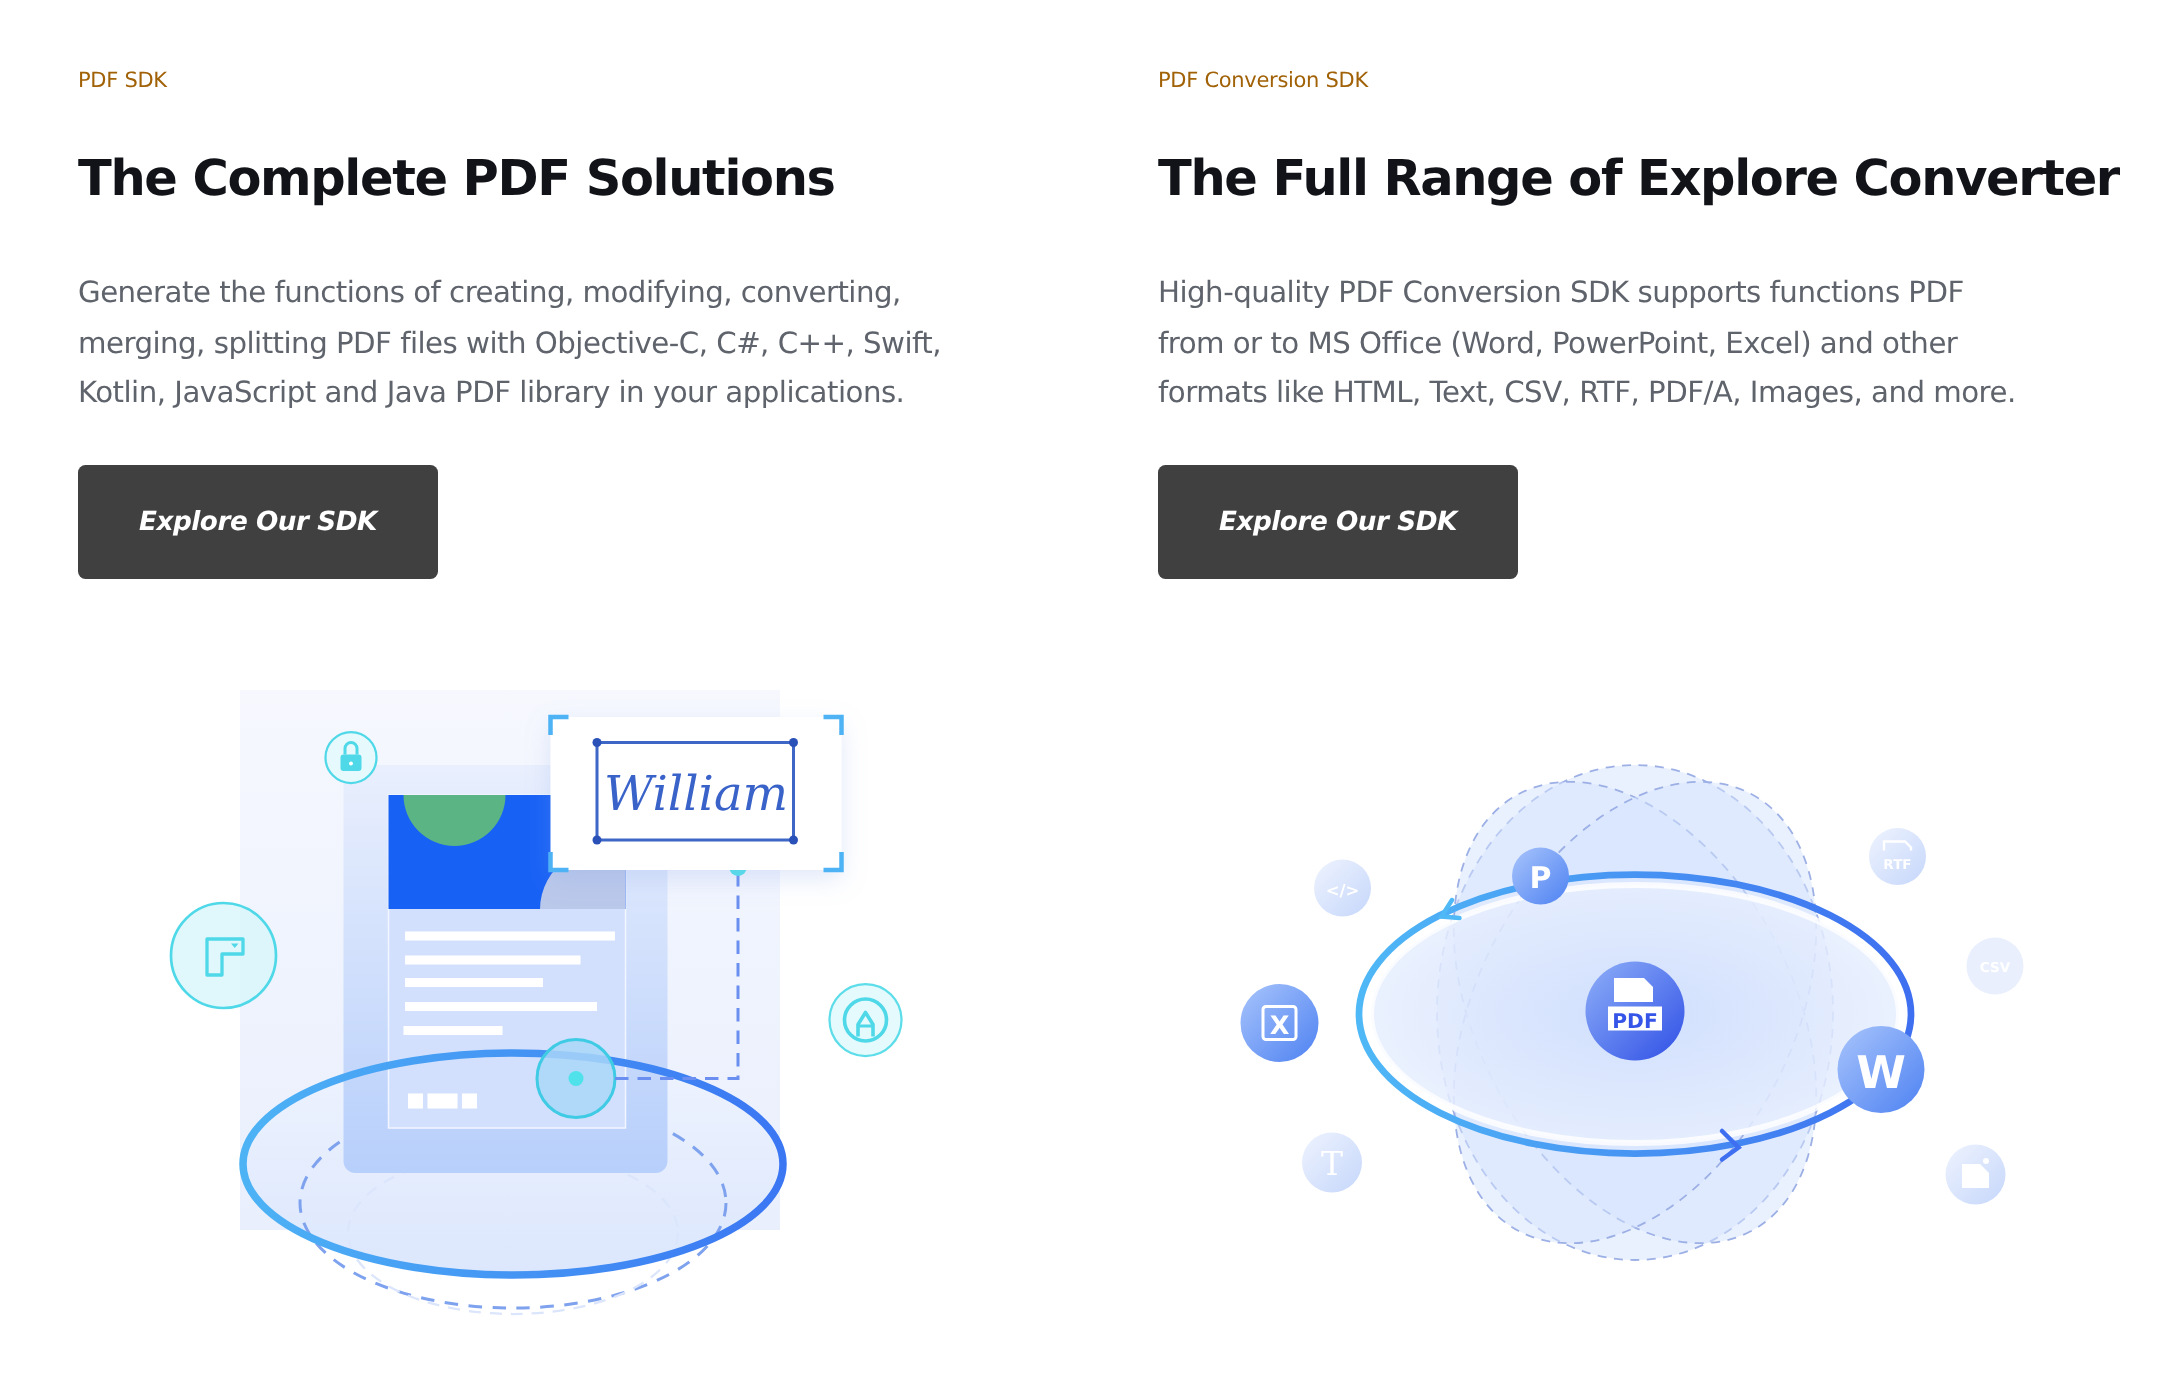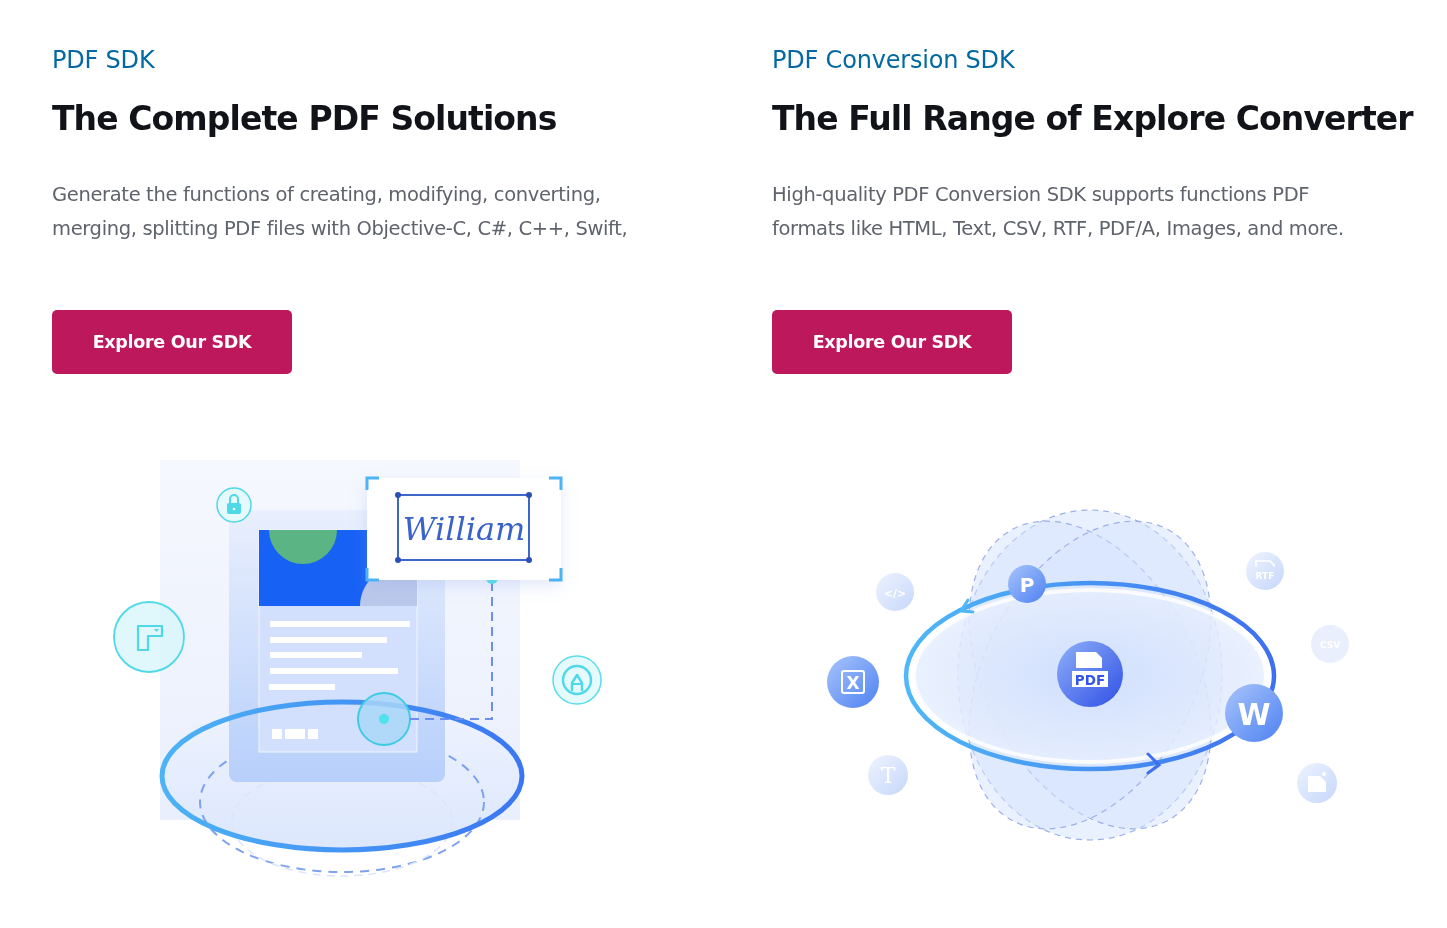--- a/index.html
+++ b/index.html
@@ -5,60 +5,62 @@
   * { box-sizing: border-box; margin: 0; padding: 0; }
   html, body { width: 1447px; height: 928px; background: #ffffff; overflow: hidden; }
   body { font-family: "DejaVu Sans", "Liberation Sans", sans-serif; position: relative; }
 
   .col { position: absolute; top: 0; width: 680px; height: 928px; }
   .col.left { left: 52px; }
   .col.right { left: 772px; }
 
   .eyebrow {
     position: absolute; top: 46px; left: 0;
-    font-size: 24px; color: #0369a1; letter-spacing: -0.2px;
+    font-size: 14px; color: #a16207; letter-spacing: -0.2px;
     font-weight: 400;
   }
   .headline {
     position: absolute; top: 99px; left: 0;
     font-size: 33px; font-weight: 700; color: #111318;
     letter-spacing: -0.9px; white-space: nowrap;
   }
   .desc {
     position: absolute; top: 178px; left: 0; width: 600px;
     font-size: 19.5px; line-height: 33.5px; color: #5f636b;
     letter-spacing: -0.35px;
   }
   .desc span { display: block; white-space: nowrap; }
 
   .cta {
     position: absolute; top: 310px; left: 0;
-    width: 240px; height: 64px;
-    background: #be185d; border-radius: 5px; border: none;
+    width: 240px; height: 76px;
+    background: #404040; border-radius: 5px; border: none;
     color: #ffffff; font-size: 17.5px; font-weight: 700;
     font-family: "DejaVu Sans", "Liberation Sans", sans-serif;
     letter-spacing: -0.3px;
     display: flex; align-items: center; justify-content: center;
     cursor: pointer;
+    font-style: italic;
   }
 
   .illus { position: absolute; }
   .illus.left-illus { left: 92px; top: 450px; width: 540px; height: 460px; }
   .illus.right-illus { left: 800px; top: 480px; width: 600px; height: 390px; }
   .illus svg { width: 100%; height: 100%; display: block; }
 </style>
 </head>
 <body>
 
 <section class="col left">
   <div class="eyebrow">PDF SDK</div>
   <h2 class="headline">The Complete PDF Solutions</h2>
   <p class="desc">
     <span>Generate the functions of creating, modifying, converting,</span>
     <span>merging, splitting PDF files with Objective-C, C#, C++, Swift,</span>
+    <span>Kotlin, JavaScript and Java PDF library in your applications.</span>
   </p>
   <button class="cta">Explore Our SDK</button>
 </section>
 
 <div class="illus left-illus">
   <svg viewBox="0 0 540 460" xmlns="http://www.w3.org/2000/svg">
     <defs>
       <linearGradient id="bgPanel" x1="0" y1="0" x2="0" y2="1">
         <stop offset="0" stop-color="#f6f8fe"></stop>
         <stop offset="1" stop-color="#e9effd"></stop>
@@ -156,20 +158,21 @@
       <path d="M480 234 h10" stroke="#4fd8e8" stroke-width="2"></path>
     </g>
   </svg>
 </div>
 
 <section class="col right">
   <div class="eyebrow">PDF Conversion SDK</div>
   <h2 class="headline">The Full Range of Explore Converter</h2>
   <p class="desc">
     <span>High-quality PDF Conversion SDK supports functions PDF</span>
+    <span>from or to MS Office (Word, PowerPoint, Excel) and other</span>
     <span>formats like HTML, Text, CSV, RTF, PDF/A, Images, and more.</span>
   </p>
   <button class="cta">Explore Our SDK</button>
 </section>
 
 <div class="illus right-illus">
   <svg viewBox="0 0 600 390" xmlns="http://www.w3.org/2000/svg">
     <defs>
       <linearGradient id="orbGrad" x1="0" y1="0" x2="1" y2="1">
         <stop offset="0" stop-color="#a8c4fb"></stop>

